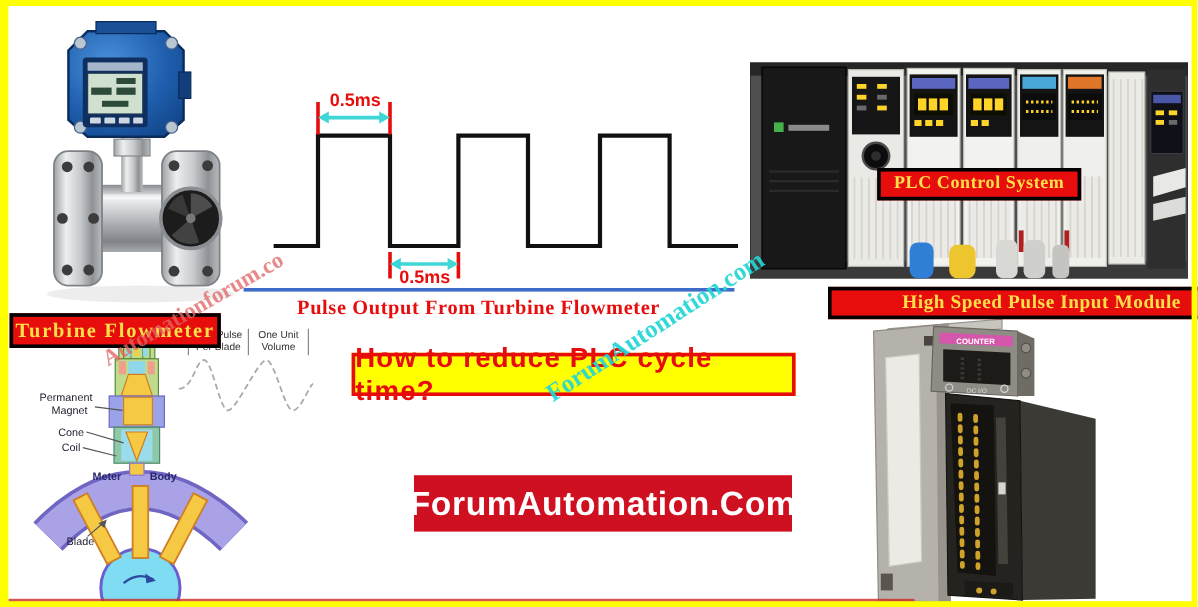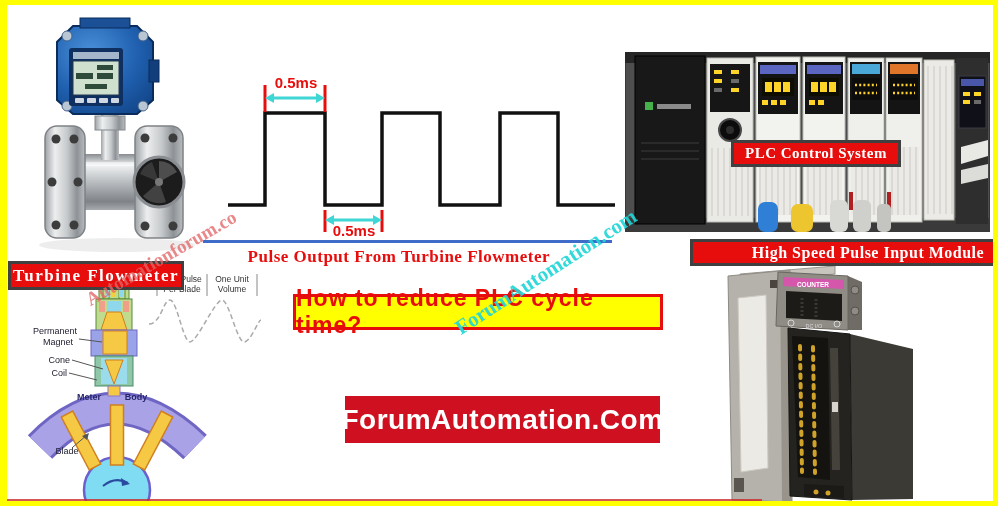--- a/index.html
+++ b/index.html
@@ -6,22 +6,22 @@
   #stage{position:relative;width:998px;height:506px;background:#ffffff;overflow:hidden;
          font-family:"Liberation Sans","DejaVu Sans",sans-serif;}
   .frame{position:absolute;background:#ffff00;z-index:60;}
   #frame-top{left:0;top:0;width:998px;height:5px;}
   #frame-bottom{left:0;bottom:0;width:998px;height:5px;}
   #frame-left{left:0;top:0;width:7px;height:506px;}
   #frame-right{right:0;top:0;width:5px;height:506px;}
   #bottom-accent{position:absolute;left:7px;top:499px;width:755px;height:3px;background:#cc2a2a;opacity:.8;z-index:59;}
 
   .abs{position:absolute;}
-  .red-label{position:absolute;z-index:40;background:#e80d0d;border:3px solid #404040;
-     color:#ffffff;font-family:"Liberation Serif","DejaVu Serif",serif;font-weight:bold;
+  .red-label{position:absolute;z-index:40;background:#e80d0d;border:3px solid #000000;
+     color:#fde047;font-family:"Liberation Serif","DejaVu Serif",serif;font-weight:bold;
      display:flex;align-items:center;justify-content:center;letter-spacing:1px;box-sizing:border-box;}
   #turbine-caption{left:8px;top:225px;width:176px;height:29px;font-size:17px;letter-spacing:1.5px;margin-top:36px;}
   #plc-caption{left:731px;top:140px;width:170px;height:27px;font-size:15px;letter-spacing:.5px;}
   #module-caption{left:690px;top:239px;width:320px;height:27px;font-size:16px;letter-spacing:.5px;padding-left:36px;}
 
   #pulse-caption{left:240px;top:247px;width:310px;z-index:20;text-align:right;
      color:#e80d0d;font-family:"Liberation Serif","DejaVu Serif",serif;font-weight:bold;font-size:17px;letter-spacing:.5px;}
   #blue-underline{left:203px;top:240px;width:409px;height:3px;background:#3f6cc8;z-index:15;}
 
   #question-box{left:293px;top:294px;width:370px;height:36px;z-index:20;background:#ffff00;

